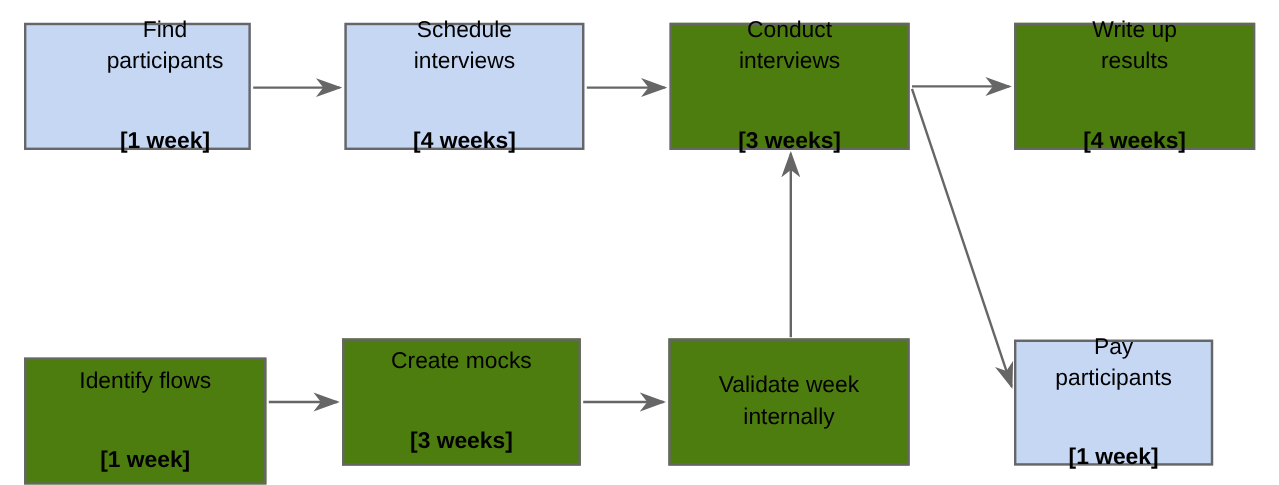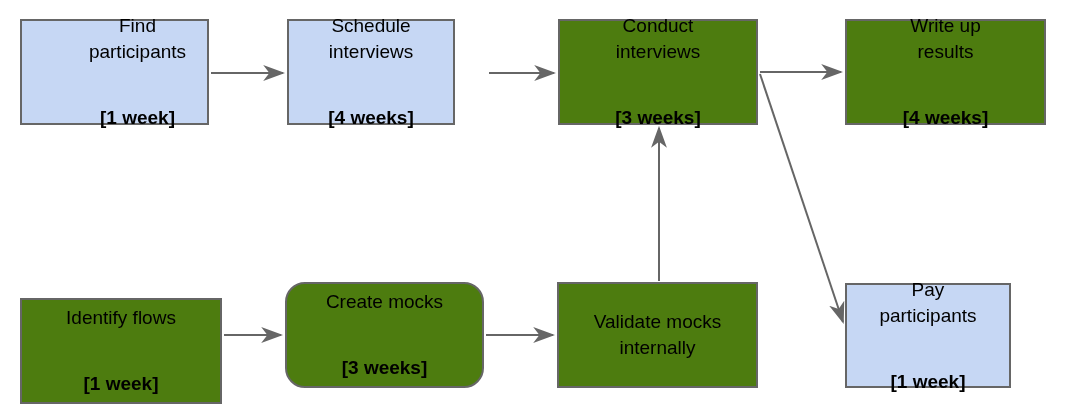--- a/index.html
+++ b/index.html
@@ -35,26 +35,26 @@
     line-height: 26px;
     cursor: default;
   }
   .fill-blue { background: #c6d7f4; }
   .fill-pink { background: #4d7c0f; }
   .label { white-space: pre-line; }
   .duration { font-weight: bold; margin-top: 40px; }
 
   
   .n-find     { left: 20px;  top: 19px;  width: 189px; height: 106px; padding-left: 46px; }
-  .n-schedule { left: 287px; top: 19px;  width: 168px; height: 106px; }
+  .n-schedule { left: 287px; top: 19px;  width: 200px; height: 106px; }
   .n-conduct  { left: 558px; top: 19px;  width: 200px; height: 106px; }
   .n-writeup  { left: 845px; top: 19px;  width: 201px; height: 106px; justify-content: center; }
   
   .n-identify { left: 20px;  top: 298px; width: 202px; height: 106px; }
-  .n-create   { left: 285px; top: 282px; width: 199px; height: 106px; border-radius: 20px; }
+  .n-create   { left: 285px; top: 282px; width: 199px; height: 106px; }
   .n-validate { left: 557px; top: 282px; width: 201px; height: 106px; }
   .n-pay      { left: 845px; top: 283px; width: 166px; height: 105px; }
 </style>
 </head>
 <body>
 
 <div class="canvas">
 
   <svg class="edges" width="1066" height="404" viewBox="0 0 1066 404">
     <defs>
@@ -99,21 +99,21 @@
     <span class="label">Identify flows</span>
     <span class="duration">[1 week]</span>
   </div>
 
   <div class="node fill-pink n-create">
     <span class="label">Create mocks</span>
     <span class="duration">[3 weeks]</span>
   </div>
 
   <div class="node fill-pink n-validate">
-    <span class="label">Validate mocks
+    <span class="label">Validate week
 internally</span>
   </div>
 
   <div class="node fill-blue n-pay">
     <span class="label">Pay
 participants</span>
     <span class="duration">[1 week]</span>
   </div>
 
 </div>

